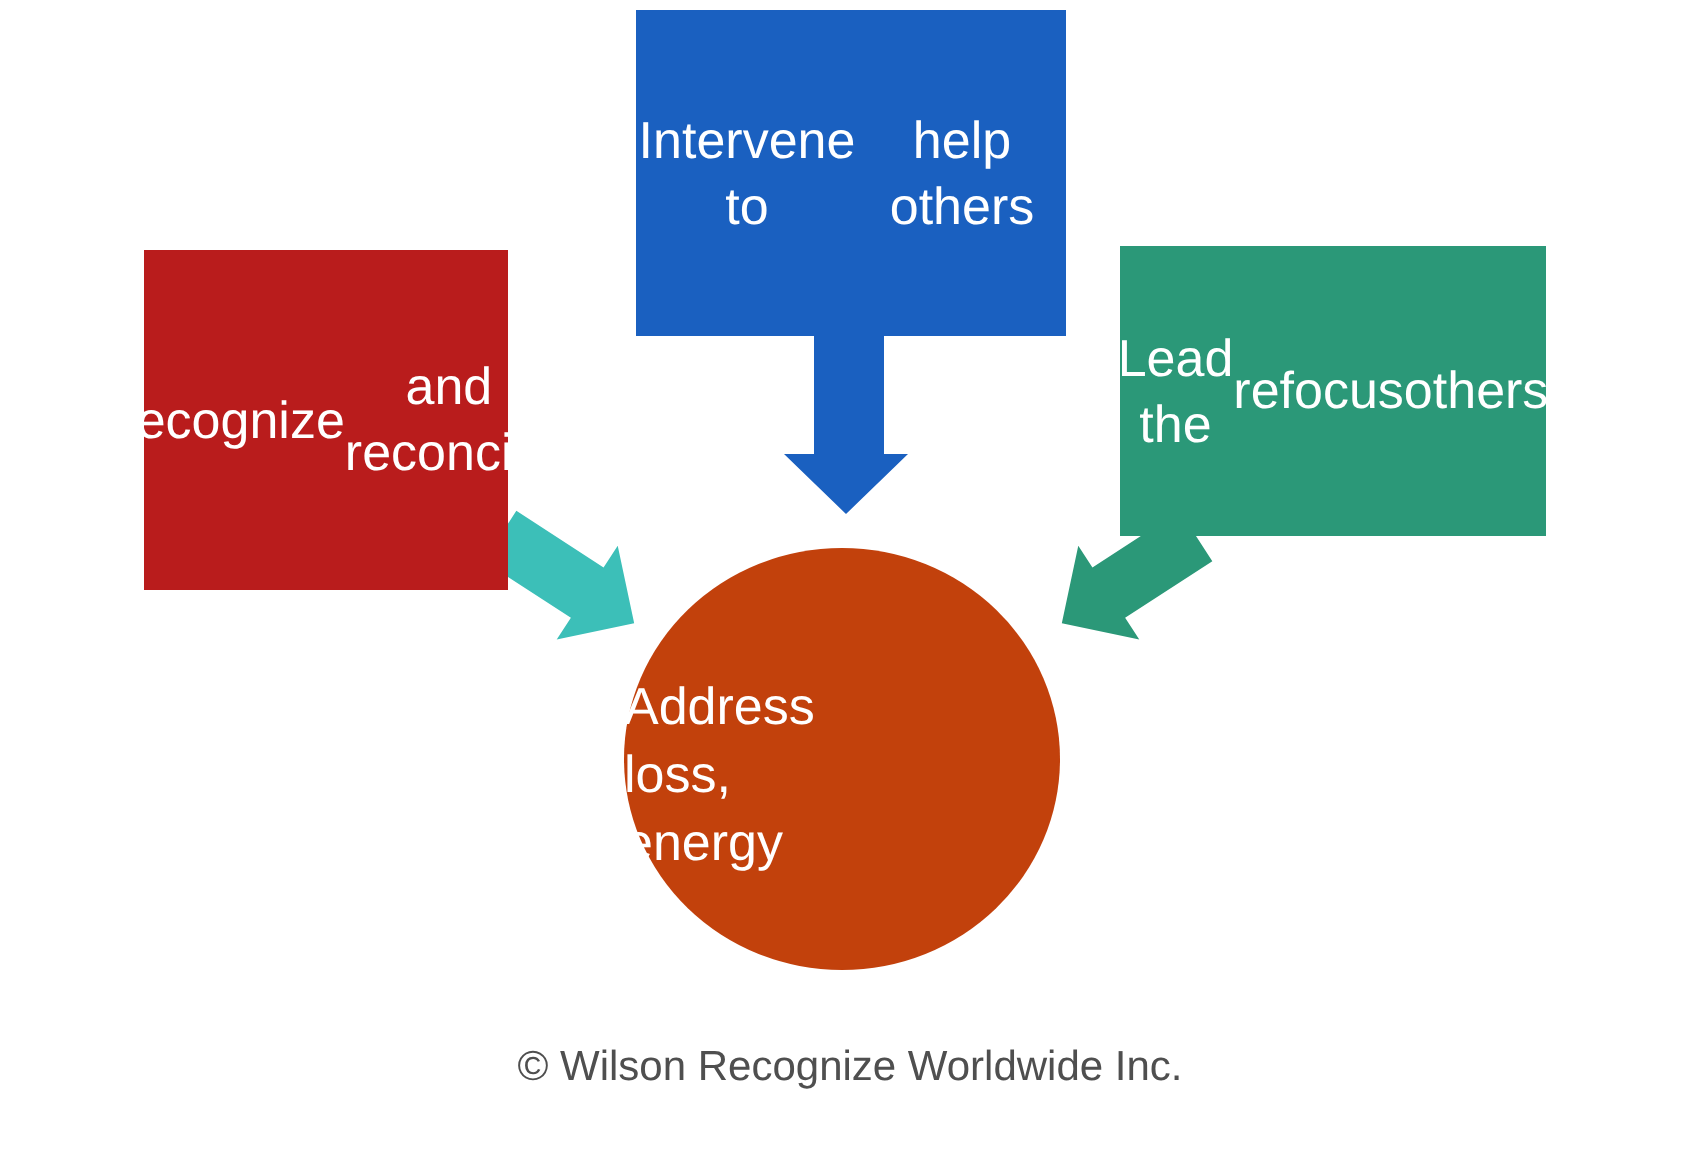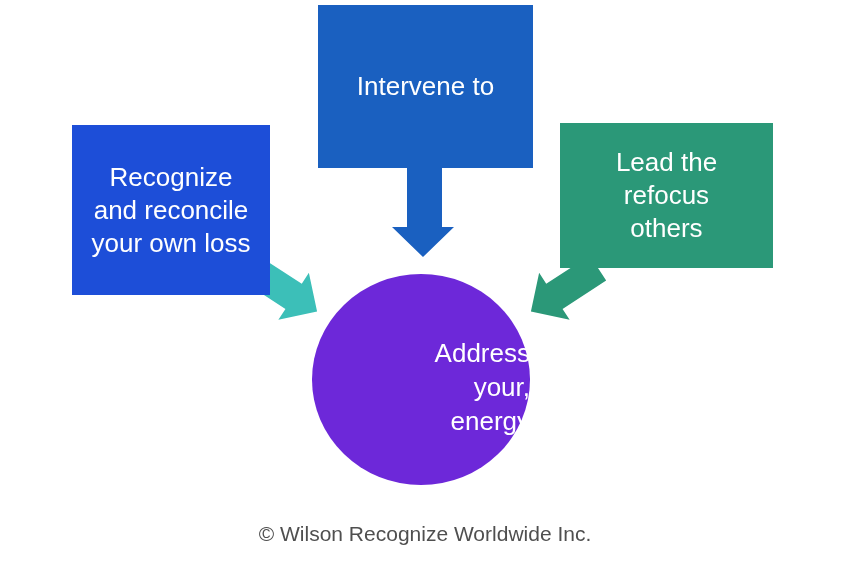--- a/index.html
+++ b/index.html
@@ -19,35 +19,35 @@
     position: absolute;
     left: 0;
     top: 0;
     width: 850px;
     height: 581px;
     pointer-events: none;
   }
   .box {
     position: absolute;
     display: flex;
-    flex-direction: column;
+    flex-direction: row;
     justify-content: center;
     align-items: center;
     text-align: center;
     color: #ffffff;
     font-size: 26px;
     line-height: 33px;
     font-weight: 400;
   }
   .box-left {
     left: 72px;
     top: 125px;
-    width: 198px;
+    width: 182px;
     height: 170px;
-    background: #1d4ed8;
+    background: #b91c1c;
   }
   .box-top {
     left: 318px;
     top: 5px;
     width: 215px;
     height: 163px;
     background: #1A60C0;
   }
   .box-right {
     left: 560px;
@@ -57,25 +57,25 @@
     background: #2B9878;
     justify-content: center;
   }
   .center-circle {
     position: absolute;
     left: 312px;
     top: 274px;
     width: 218px;
     height: 211px;
     border-radius: 50%;
-    background: #6d28d9;
+    background: #c2410c;
     display: flex;
     flex-direction: column;
     justify-content: center;
-    align-items: flex-end;
+    align-items: flex-start;
     text-align: center;
     color: #ffffff;
     font-size: 26px;
     line-height: 34px;
     padding-top: 14px;
     box-sizing: border-box;
   }
   .footer {
     position: absolute;
     left: 0;
@@ -97,34 +97,34 @@
     <polygon fill="#1A60C0" points="407,158 442,158 442,227 454,227 423,257 392,227 407,227"></polygon>
 
     <polygon fill="#3CBFB8" points="0,-15 52,-15 52,-28 80,0 52,28 52,15 0,15" transform="translate(250,268) rotate(33)"></polygon>
 
     <polygon fill="#2B9878" points="0,-15 52,-15 52,-28 80,0 52,28 52,15 0,15" transform="translate(598,268) rotate(147)"></polygon>
   </svg>
 
   <div class="box box-left">
     <div>Recognize</div>
     <div>and reconcile</div>
-    <div>your own loss</div>
   </div>
 
   <div class="box box-top">
     <div>Intervene to</div>
+    <div>help others</div>
   </div>
 
   <div class="box box-right">
     <div>Lead the</div>
     <div>refocus</div>
     <div>others</div>
   </div>
 
   <div class="center-circle">
     <div>Address</div>
-    <div>your,</div>
+    <div>loss,</div>
     <div>energy</div>
   </div>
 
   <div class="footer">© Wilson Recognize Worldwide Inc.</div>
 
 </div>
 
 </body></html>

